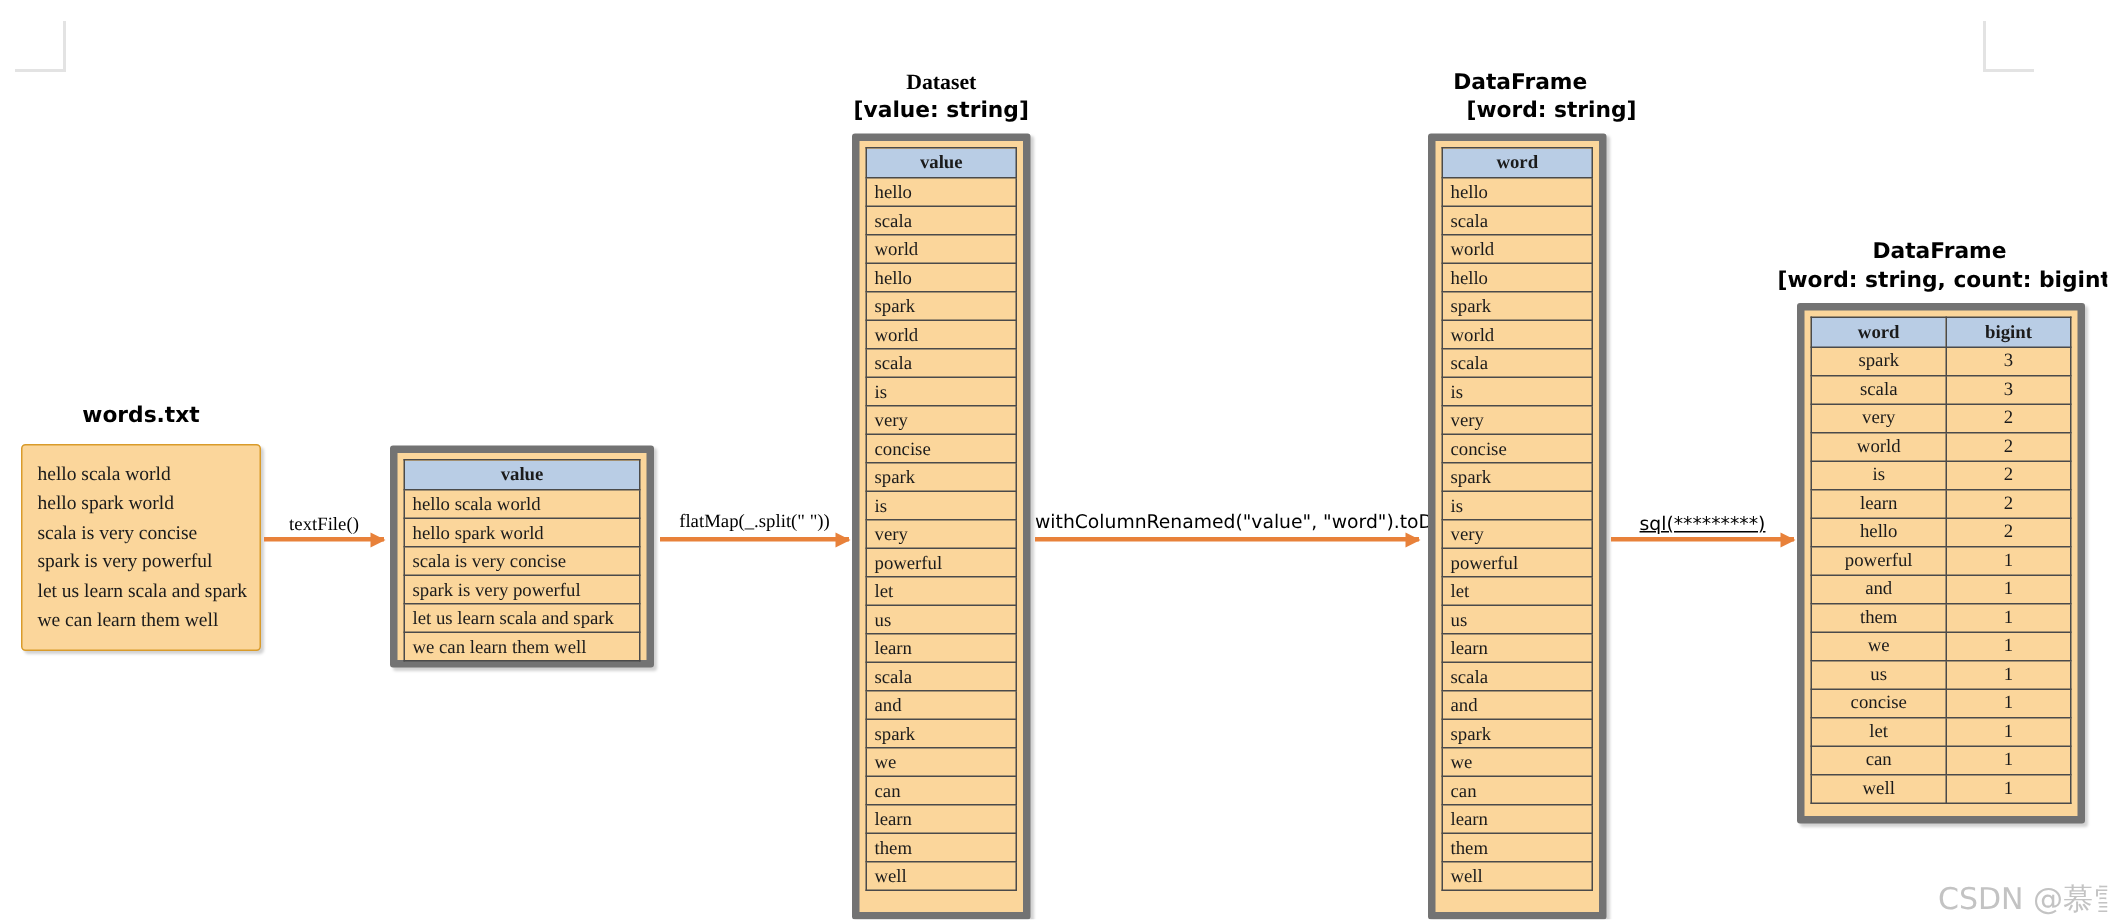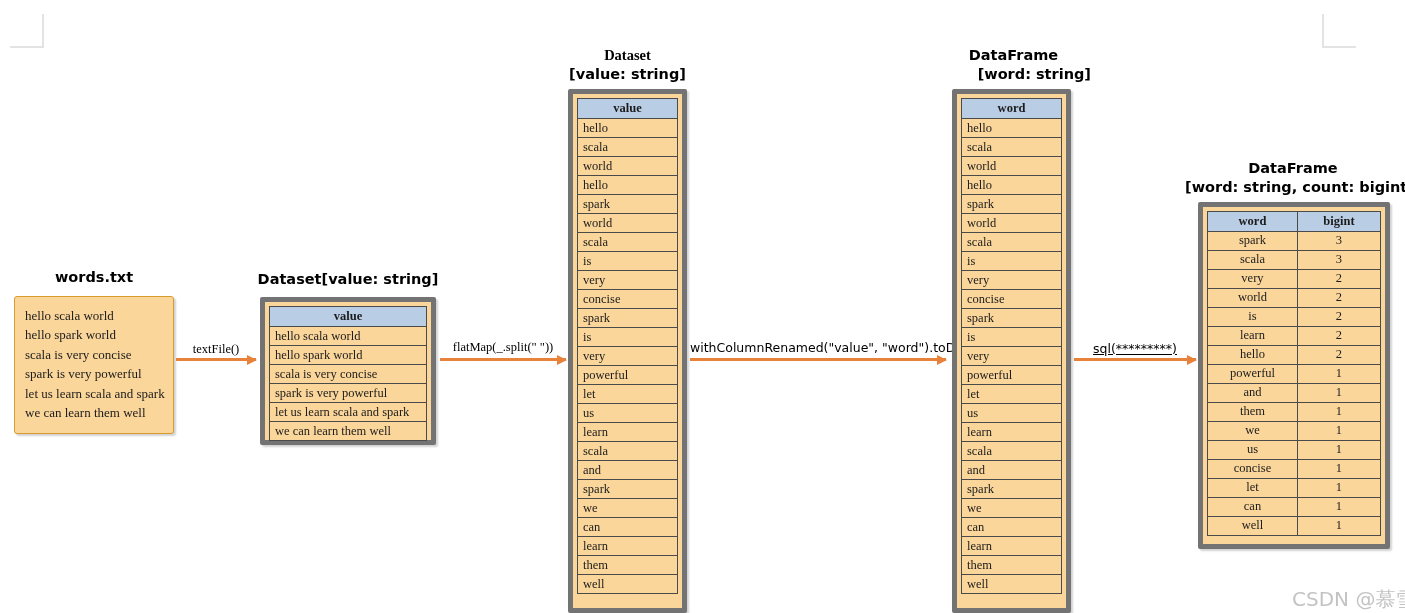--- a/index.html
+++ b/index.html
@@ -165,21 +165,20 @@
     <div class="line">hello spark world</div>
     <div class="line">scala is very concise</div>
     <div class="line">spark is very powerful</div>
     <div class="line">let us learn scala and spark</div>
     <div class="line">we can learn them well</div>
   </div>
 
   <div class="arrow" style="left:176px; top:358px; width:80px;"></div>
   <div class="arrow-label" style="left:176px; top:342px; width:80px;">textFile()</div>
 
-  <div class="node-title" style="left:248px; top:270px; width:200px;">Dataset[value: string]</div>
   <div class="table-frame" style="left:260px; top:297px; width:176px; height:148px;">
     <table class="grid">
       <thead>
         <tr>
           <th>value</th>
         </tr>
       </thead>
       <tbody>
         <tr>
             <td>hello scala world</td>

